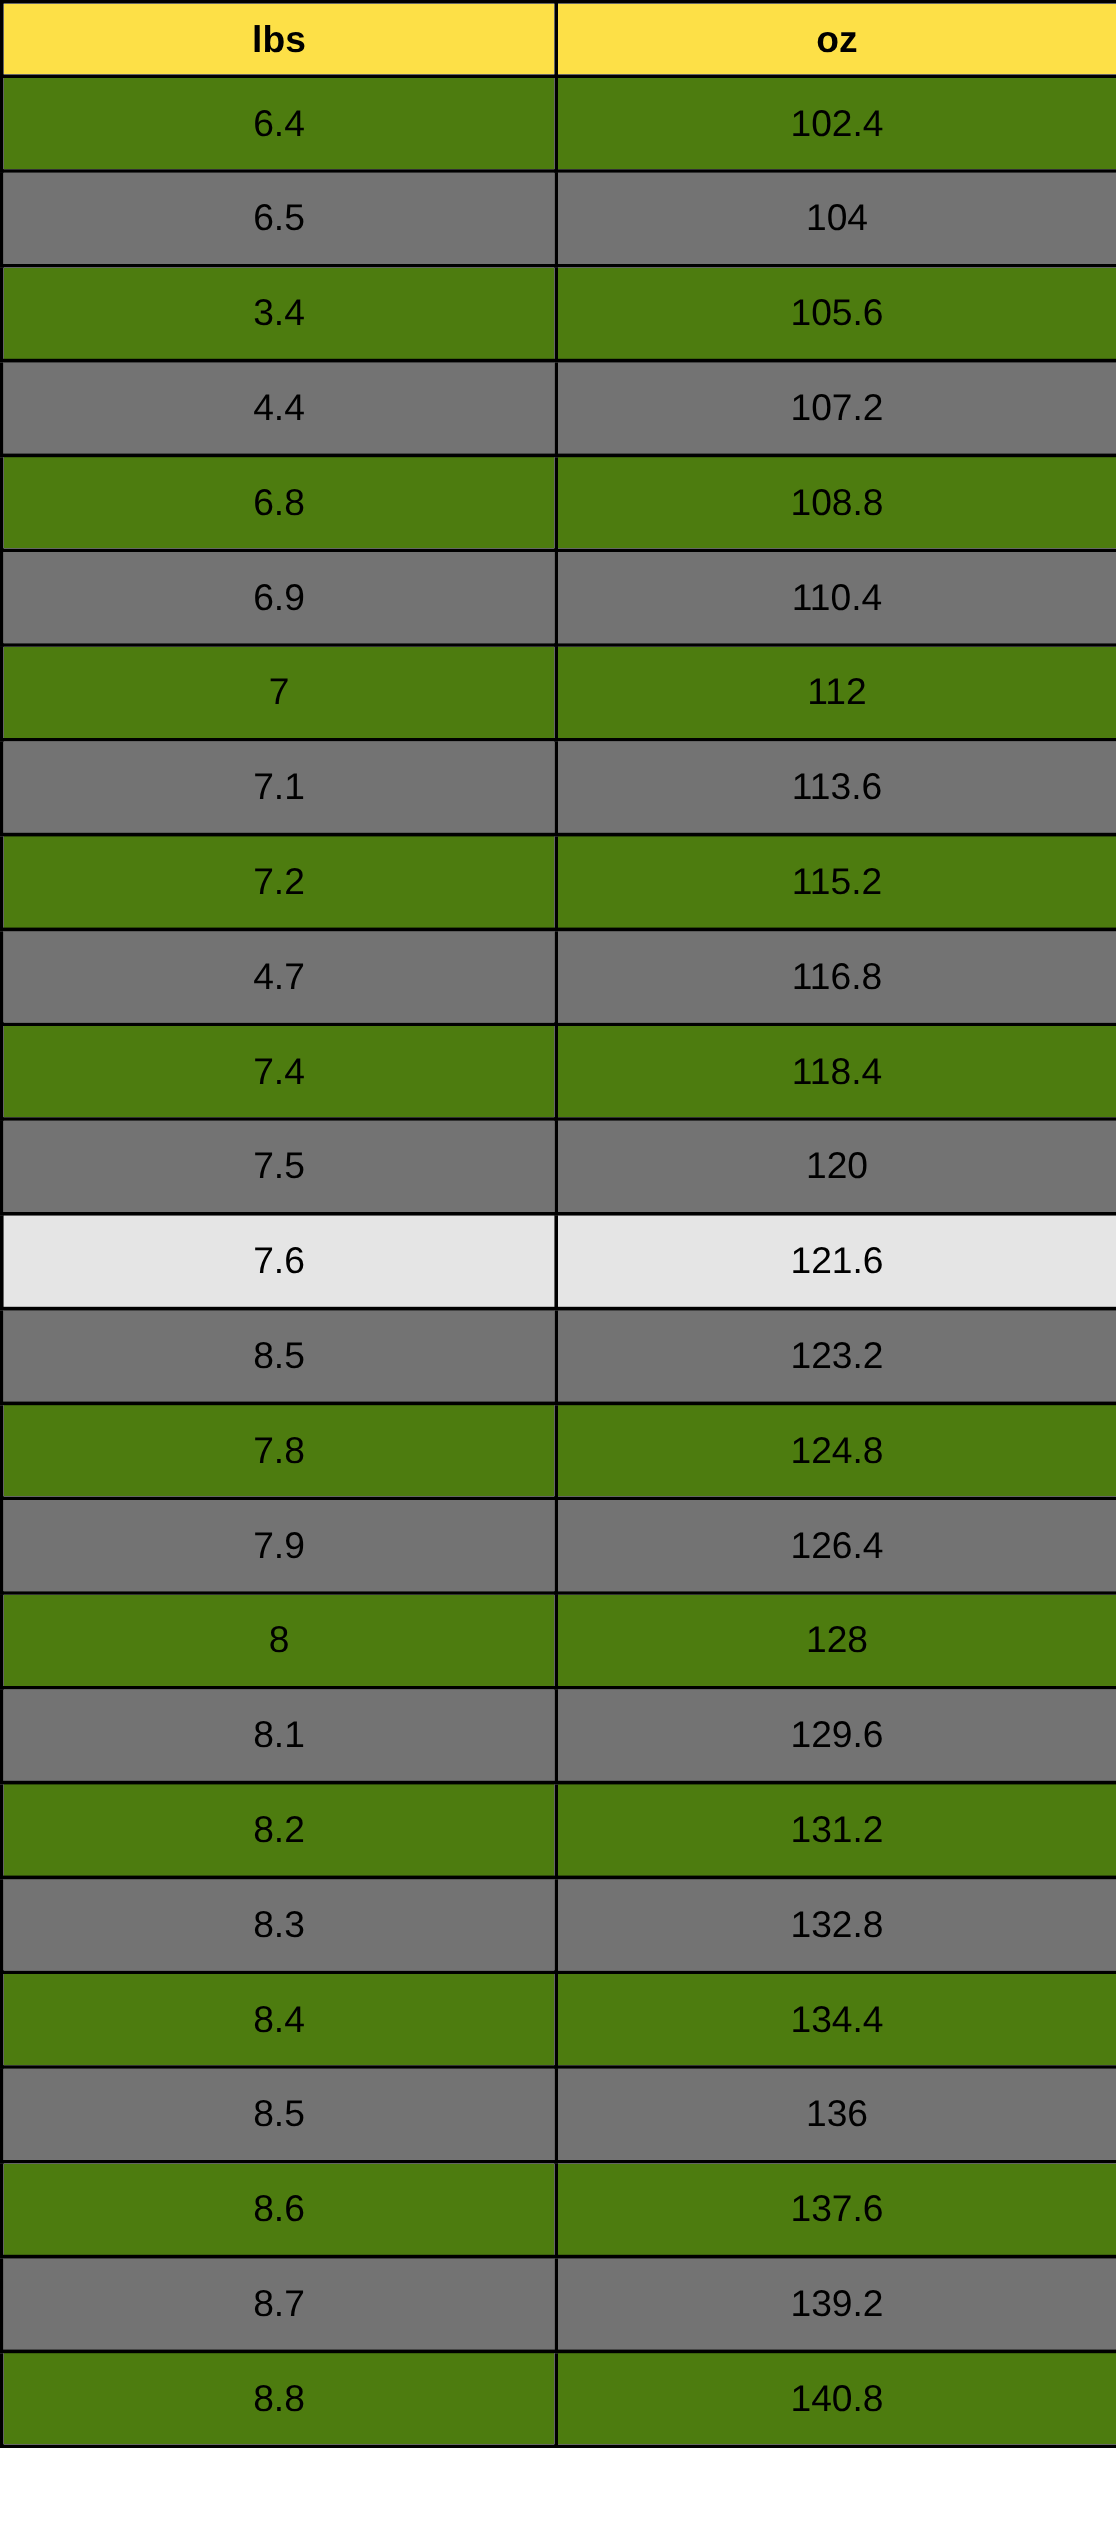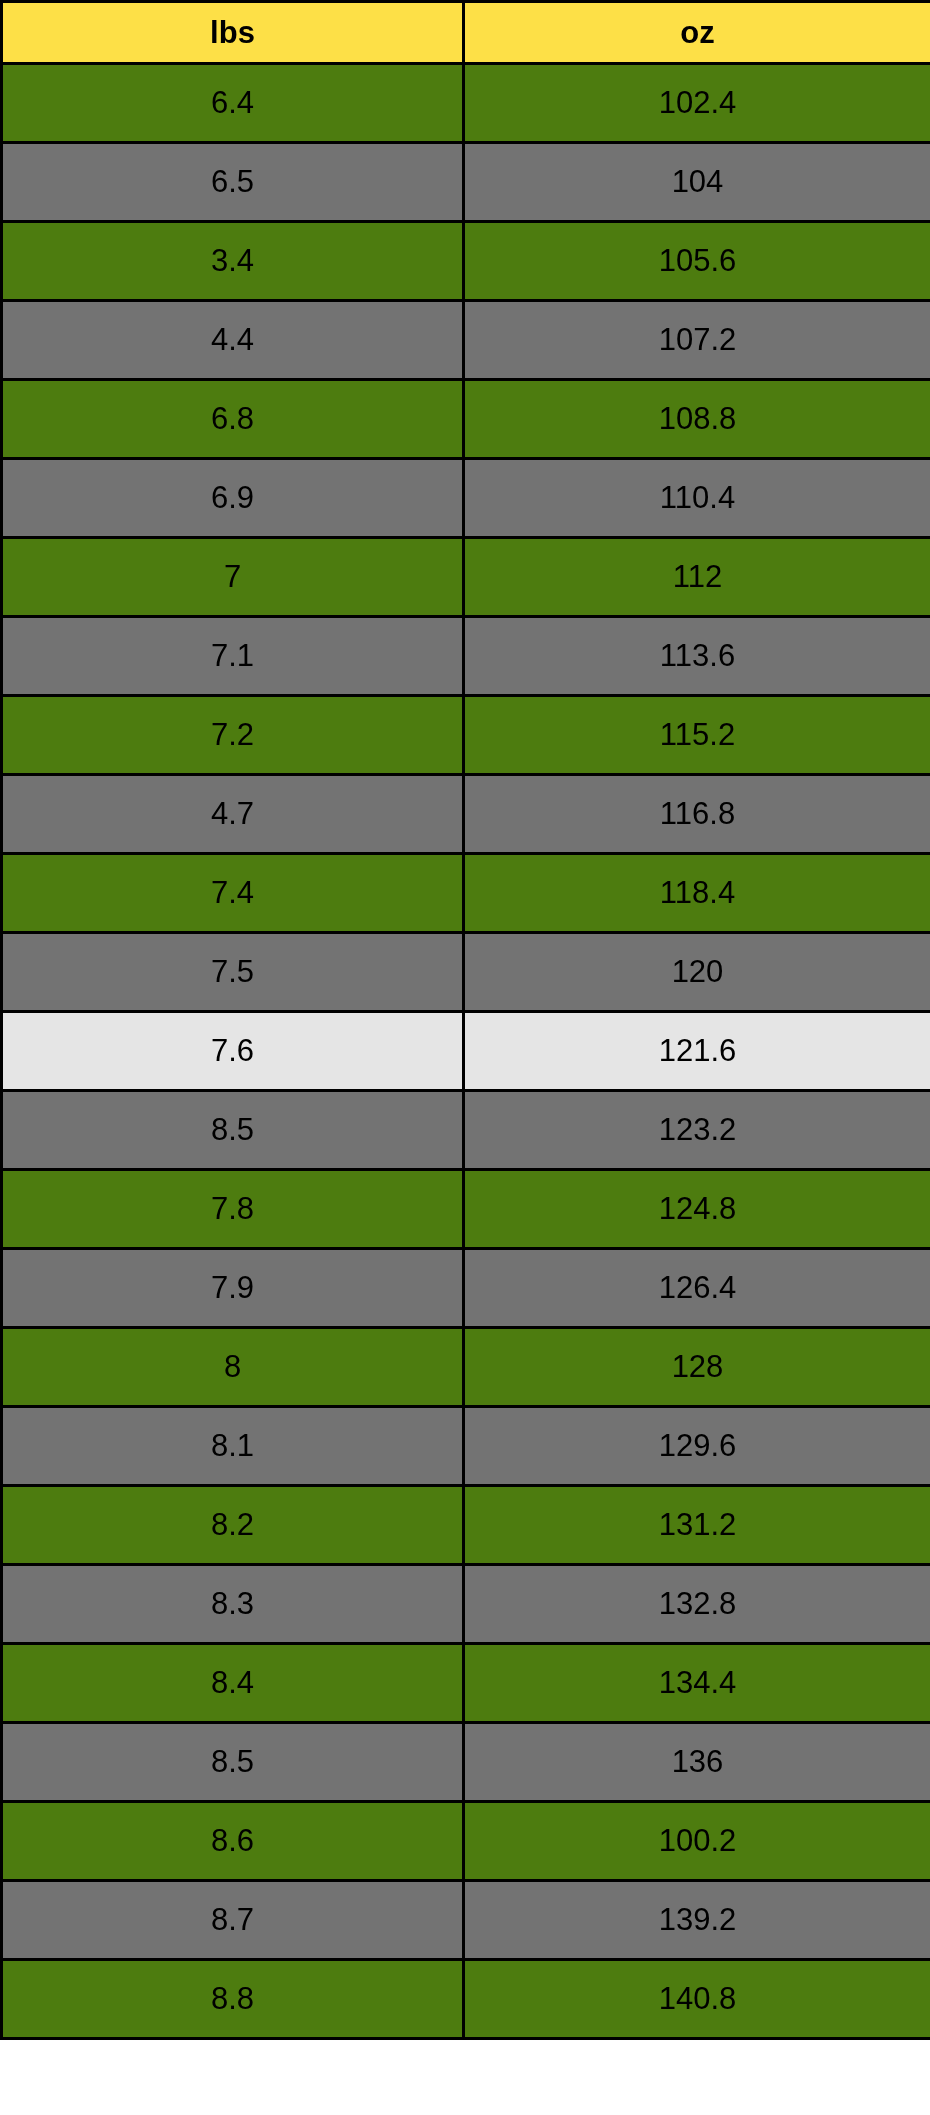--- a/index.html
+++ b/index.html
@@ -152,21 +152,21 @@
       <tr class="row-odd">
         <td>8.4</td>
         <td>134.4</td>
       </tr>
       <tr class="row-even">
         <td>8.5</td>
         <td>136</td>
       </tr>
       <tr class="row-odd">
         <td>8.6</td>
-        <td>100.2</td>
+        <td>137.6</td>
       </tr>
       <tr class="row-even">
         <td>8.7</td>
         <td>139.2</td>
       </tr>
       <tr class="row-odd">
         <td>8.8</td>
         <td>140.8</td>
       </tr>
     </tbody>

